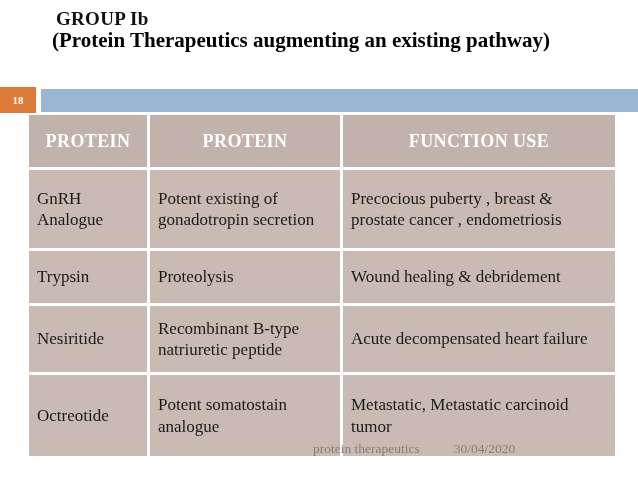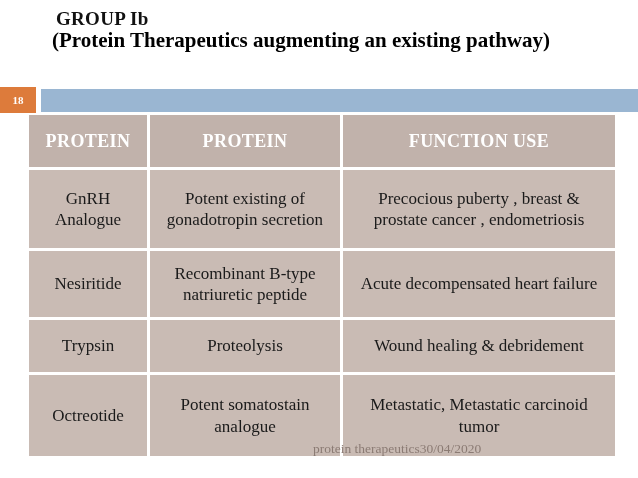--- a/index.html
+++ b/index.html
@@ -55,28 +55,28 @@
     color:var(--header-text);
     font-size:18px;font-weight:bold;
     text-align:center;vertical-align:middle;
     height:48px;padding:2px 16px;
     letter-spacing:0.4px;
   }
   .ptable td{
     background:var(--table-cell-bg);
     color:var(--body-text);
     font-size:17px;line-height:1.25;
-    text-align:center;vertical-align:middle;
+    text-align:left;vertical-align:middle;
     padding:4px 8px;
   }
 
   .footer{
     position:absolute;left:313px;top:441px;
     font-size:13.5px;color:var(--footer-text);
-    display:flex;gap:0;white-space:nowrap;
+    display:flex;gap:34px;white-space:nowrap;
   }
 </style>
 </head>
 <body>
 
 <div class="slide">
 
   <div class="title">GROUP Ib</div>
 
   <div class="subtitle">(Protein Therapeutics augmenting an existing pathway)</div>
@@ -97,29 +97,29 @@
           <th>PROTEIN</th>
           <th>FUNCTION USE</th>
         </tr>
     </thead>
     <tbody>
         <tr style="height: 78px;">
           <td>GnRH Analogue</td>
           <td>Potent existing of gonadotropin secretion</td>
           <td>Precocious puberty , breast &amp; prostate cancer , endometriosis</td>
         </tr>
+        <tr style="height: 52px;">
+          <td>Trypsin</td>
+          <td>Proteolysis</td>
+          <td>Wound healing &amp; debridement</td>
+        </tr>
         <tr style="height: 66px;">
           <td>Nesiritide</td>
           <td>Recombinant B-type natriuretic peptide</td>
           <td>Acute decompensated heart failure</td>
-        </tr>
-        <tr style="height: 52px;">
-          <td>Trypsin</td>
-          <td>Proteolysis</td>
-          <td>Wound healing &amp; debridement</td>
         </tr>
         <tr style="height: 81px;">
           <td>Octreotide</td>
           <td>Potent somatostain analogue</td>
           <td>Metastatic, Metastatic carcinoid tumor</td>
         </tr>
       </tbody>
   </table>
 
   <div class="footer">

